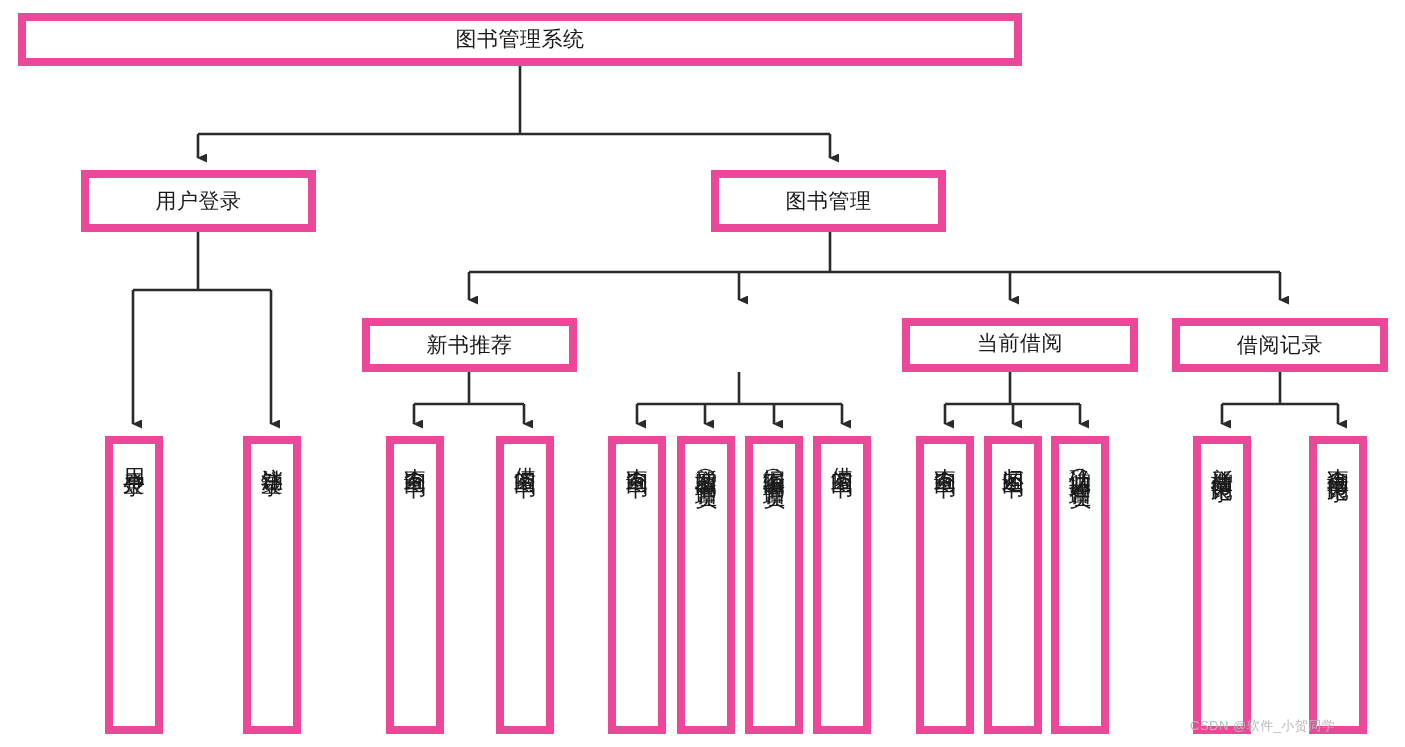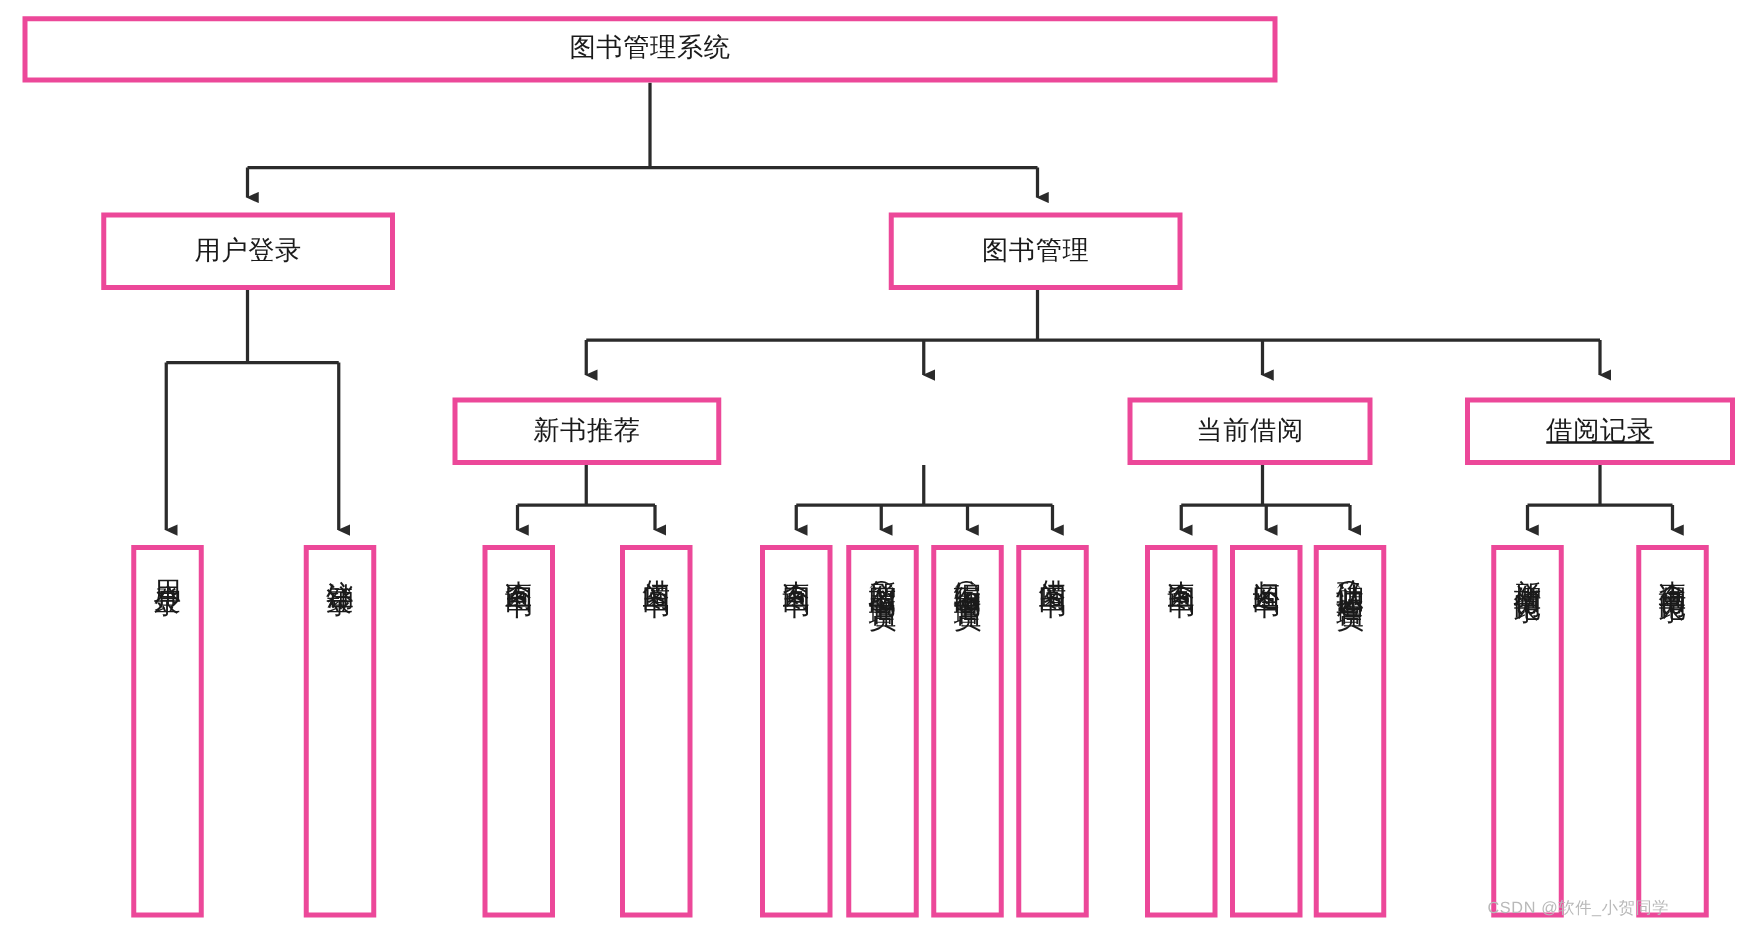--- a/index.html
+++ b/index.html
@@ -21,21 +21,21 @@
     position: absolute;
     left: 0;
     top: 0;
     width: 1405px;
     height: 747px;
   }
   .node {
     position: absolute;
     box-sizing: border-box;
     background: #ffffff;
-    border: 4px solid #ec4899;
+    border: 8px solid #ec4899;
     display: flex;
     align-items: center;
     justify-content: center;
     text-align: center;
     color: #1a1a1a;
   }
   .node-label {
     line-height: 1.18;
     letter-spacing: 0.5px;
   }
@@ -126,24 +126,24 @@
   <div class="node horizontal" style="left:81px; top:170px; width:235px; height:62px;">
     <span class="node-label">用户登录</span>
   </div>
   <div class="node horizontal" style="left:362px; top:318px; width:215px; height:54px;">
     <span class="node-label">新书推荐</span>
   </div>
 
   <div class="node horizontal" style="left:711px; top:170px; width:235px; height:62px;">
     <span class="node-label">图书管理</span>
   </div>
-  <div class="node horizontal" style="left:902px; top:318px; width:196px; height:54px;">
+  <div class="node horizontal" style="left:902px; top:318px; width:236px; height:54px;font-family:Liberation Mono, monospace;">
     <span class="node-label">当前借阅</span>
   </div>
-  <div class="node horizontal" style="left:1172px; top:318px; width:216px; height:54px;text-decoration:underline;">
+  <div class="node horizontal" style="left:1172px; top:318px; width:216px; height:54px;">
     <span class="node-label">借阅记录</span>
   </div>
 
   <div class="node vertical" style="left:105px; top:436px; width:58px; height:298px;">
     <span class="node-label">用户登录</span>
   </div>
   <div class="node vertical" style="left:243px; top:436px; width:58px; height:298px;">
     <span class="node-label">注销登录</span>
   </div>
 

